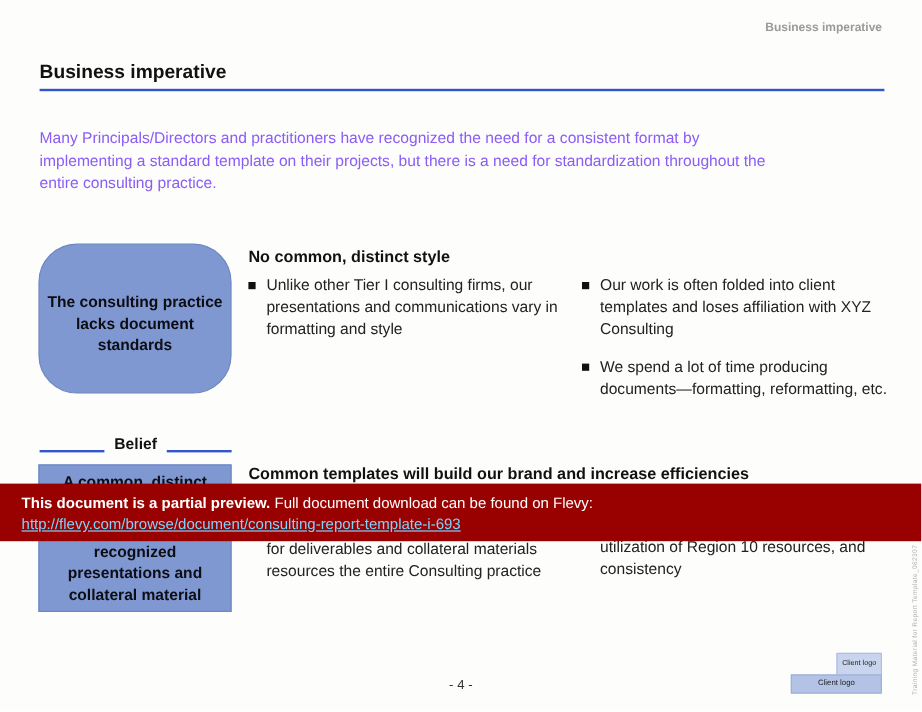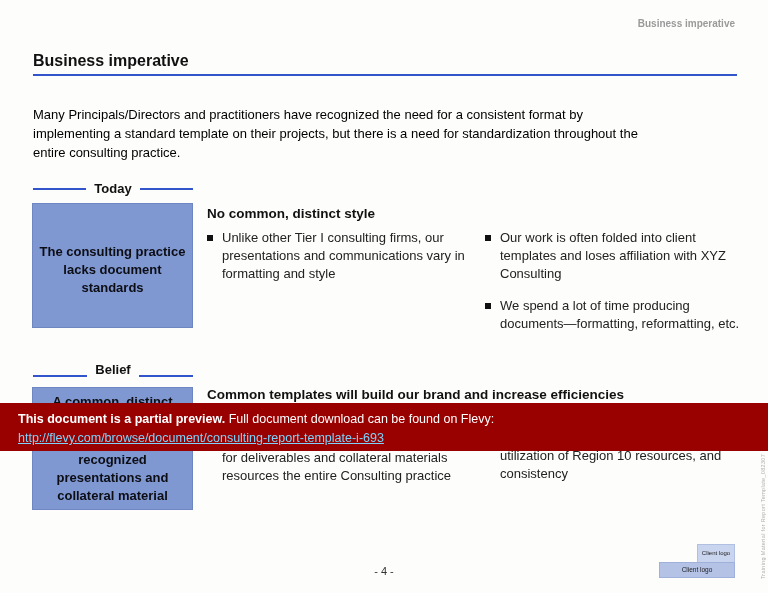--- a/index.html
+++ b/index.html
@@ -44,21 +44,21 @@
   }
 
   
   .intro {
     position: absolute;
     top: 105px;
     left: 33px;
     width: 710px;
     font-size: 13px;
     line-height: 19px;
-    color: #000000;
+    color: #8b5cf6;
   }
 
   
   .section-label-row {
     position: absolute;
     left: 33px;
     width: 160px;
     display: flex;
     align-items: center;
   }
@@ -78,21 +78,21 @@
   .row-belief { top: 362px; align-items: flex-end; }
 
   
   .blue-box {
     position: absolute;
     left: 32px;
     width: 161px;
     background: #7f98d2;
     border: 1px solid #6e87c2;
   }
-  .box-today { top: 203px; height: 125px; }
+  .box-today { top: 203px; height: 125px; border-radius: 32px; }
   .box-belief { top: 387px; height: 123px; }
   .blue-box .box-text {
     position: absolute;
     left: 5px;
     right: 5px;
     text-align: center;
     font-size: 13px;
     font-weight: bold;
     line-height: 18px;
     color: #0d0d14;
@@ -234,25 +234,20 @@
 
   <div class="slide-title">Business imperative</div>
   <div class="title-rule"></div>
 
   <div class="intro">
     <div>Many Principals/Directors and practitioners have recognized the need for a consistent format by</div>
     <div>implementing a standard template on their projects, but there is a need for standardization throughout the</div>
     <div>entire consulting practice.</div>
   </div>
 
-  <div class="section-label-row row-today">
-    <span class="rule"></span>
-    <span class="label">Today</span>
-    <span class="rule"></span>
-  </div>
 
   <div class="blue-box box-today">
     <div class="box-text">The consulting practice lacks document standards</div>
   </div>
 
   <div class="col-heading heading-today">No common, distinct style</div>
 
   <div class="bullet-col col-mid">
     <div class="bullet">
       <span class="marker"></span>

